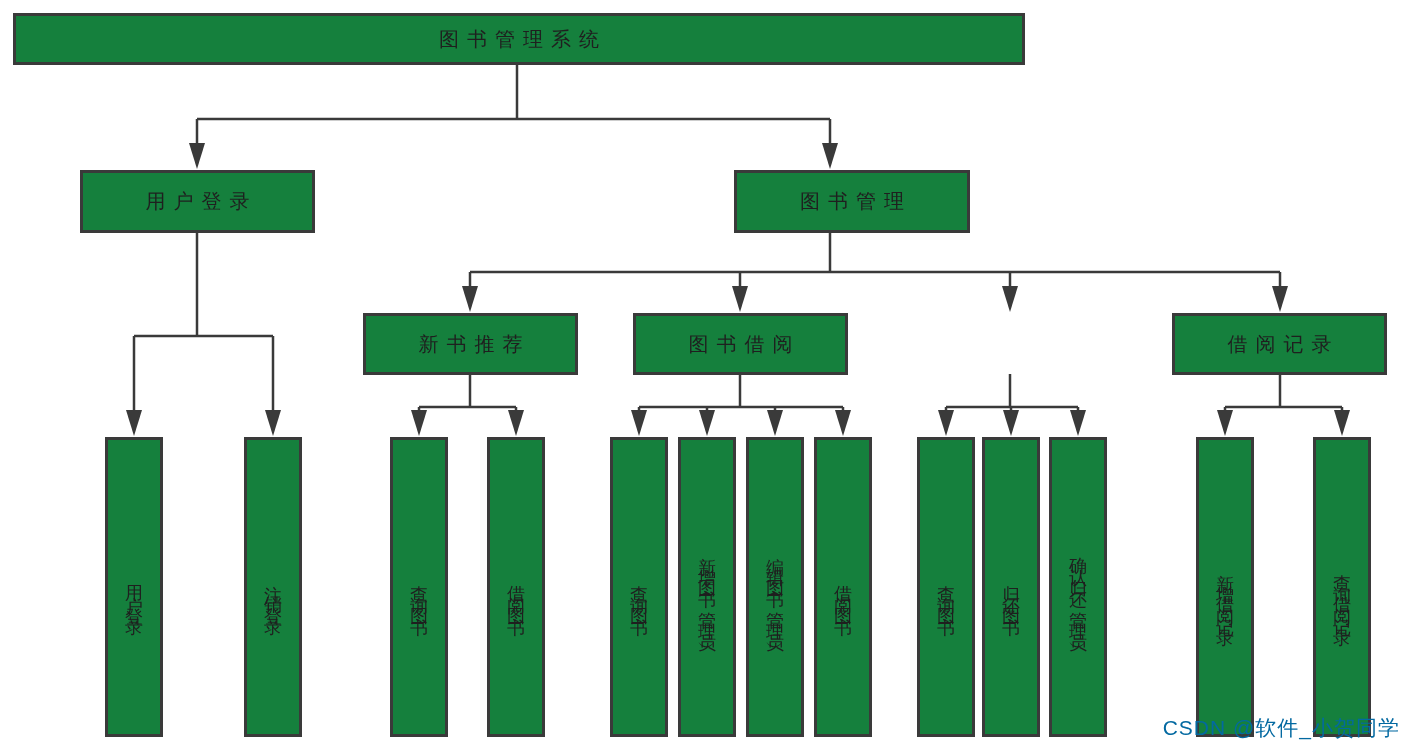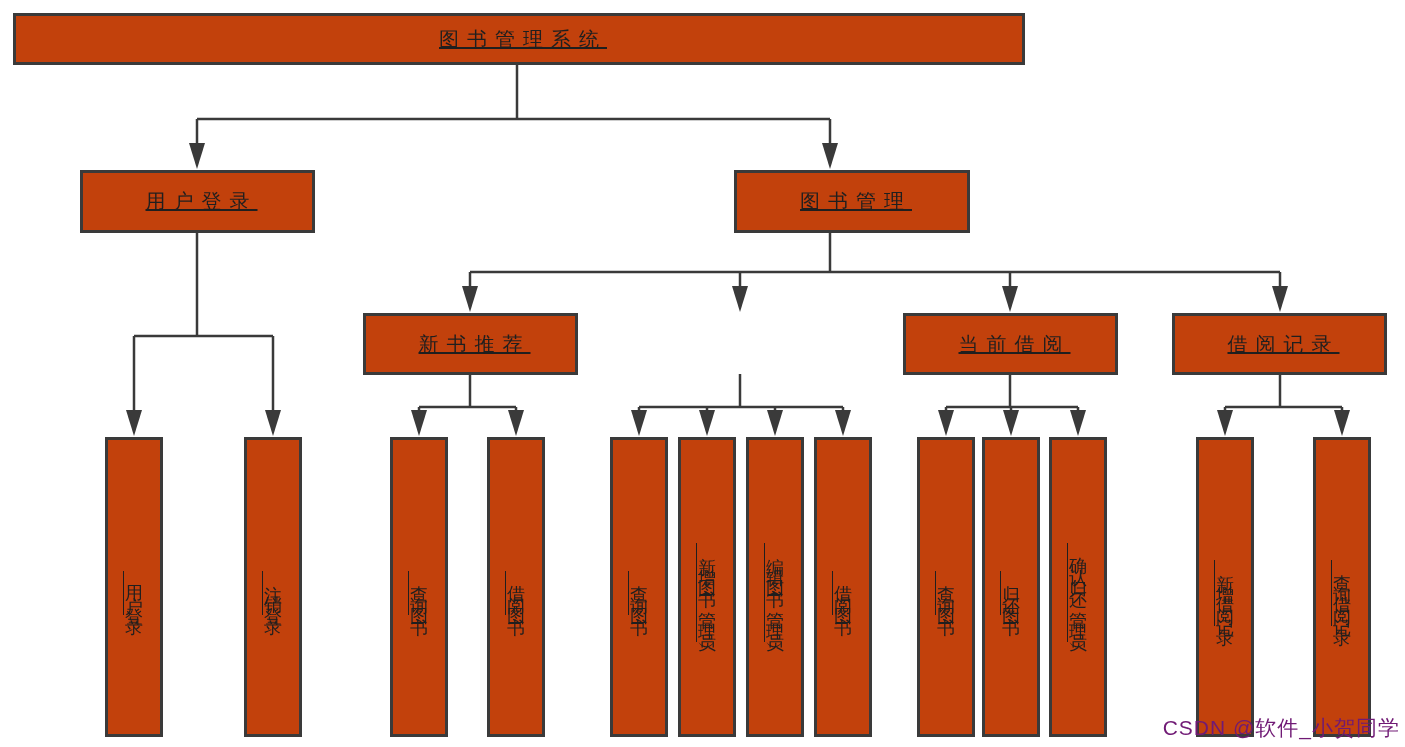--- a/index.html
+++ b/index.html
@@ -14,30 +14,29 @@
   .connectors {
     position: absolute;
     left: 0; top: 0;
     width: 1405px; height: 747px;
     pointer-events: none;
   }
   .node {
     position: absolute;
     box-sizing: border-box;
     border: 3px solid #3a3a3a;
-    background: #c2410c;
+    background: #15803d;
     display: flex;
     align-items: center;
     justify-content: center;
     color: #1f1f1f;
     font-size: 20px;
     letter-spacing: 8px;
     text-indent: 8px;
     white-space: nowrap;
-    text-decoration: underline;
   }
   .node.root  { left: 13px;  top: 13px;  width: 1012px; height: 52px; }
   .node.lvl2  { top: 170px; height: 63px; }
   .node.lvl3  { top: 313px; height: 62px; width: 215px; }
   .node.leaf {
     top: 437px;
     width: 58px;
     height: 300px;
     writing-mode: vertical-rl;
     text-orientation: mixed;
@@ -46,21 +45,21 @@
     text-indent: 0;
     padding-top: 11px;
     white-space: normal;
     line-height: 1;
   }
   .watermark {
     position: absolute;
     right: 5px;
     top: 714px;
     font-size: 21px;
-    color: #701a75;
+    color: #0369a1;
     letter-spacing: 1px;
   }
 </style>
 </head>
 <body>
 
 <div class="canvas">
 
   <svg class="connectors" viewBox="0 0 1405 747" xmlns="http://www.w3.org/2000/svg">
     <g stroke="#3a3a3a" stroke-width="2.5" fill="none">
@@ -130,21 +129,21 @@
       <polygon points="1334,410 1350,410 1342,436"></polygon>
     </g>
   </svg>
 
   <div class="node root">图书管理系统</div>
 
   <div class="node lvl2" style="left:80px; width:235px;">用户登录</div>
   <div class="node lvl2" style="left:712px; width:236px;margin-left:22px;">图书管理</div>
 
   <div class="node lvl3" style="left:363px;text-align:center;">新书推荐</div>
-  <div class="node lvl3" style="left:903px;">当前借阅</div>
+  <div class="node lvl3" style="left:633px;">图书借阅</div>
   <div class="node lvl3" style="left:1172px;">借阅记录</div>
 
   <div class="node leaf" style="left:105px;">用户登录</div>
   <div class="node leaf" style="left:244px;">注销登录</div>
 
   <div class="node leaf" style="left:390px;">查询图书</div>
   <div class="node leaf" style="left:487px;">借阅图书</div>
 
   <div class="node leaf" style="left:610px;">查询图书</div>
   <div class="node leaf" style="left:678px;">新增图书（管理员）</div>

